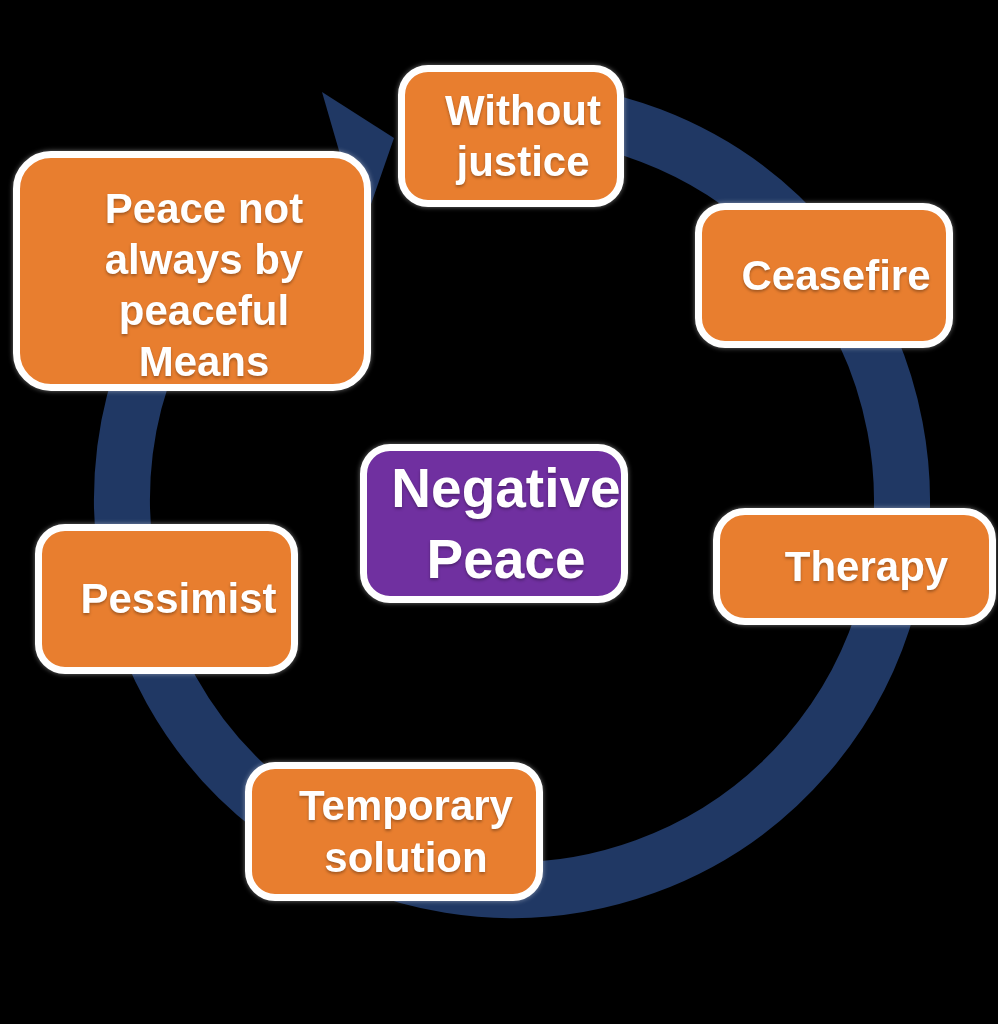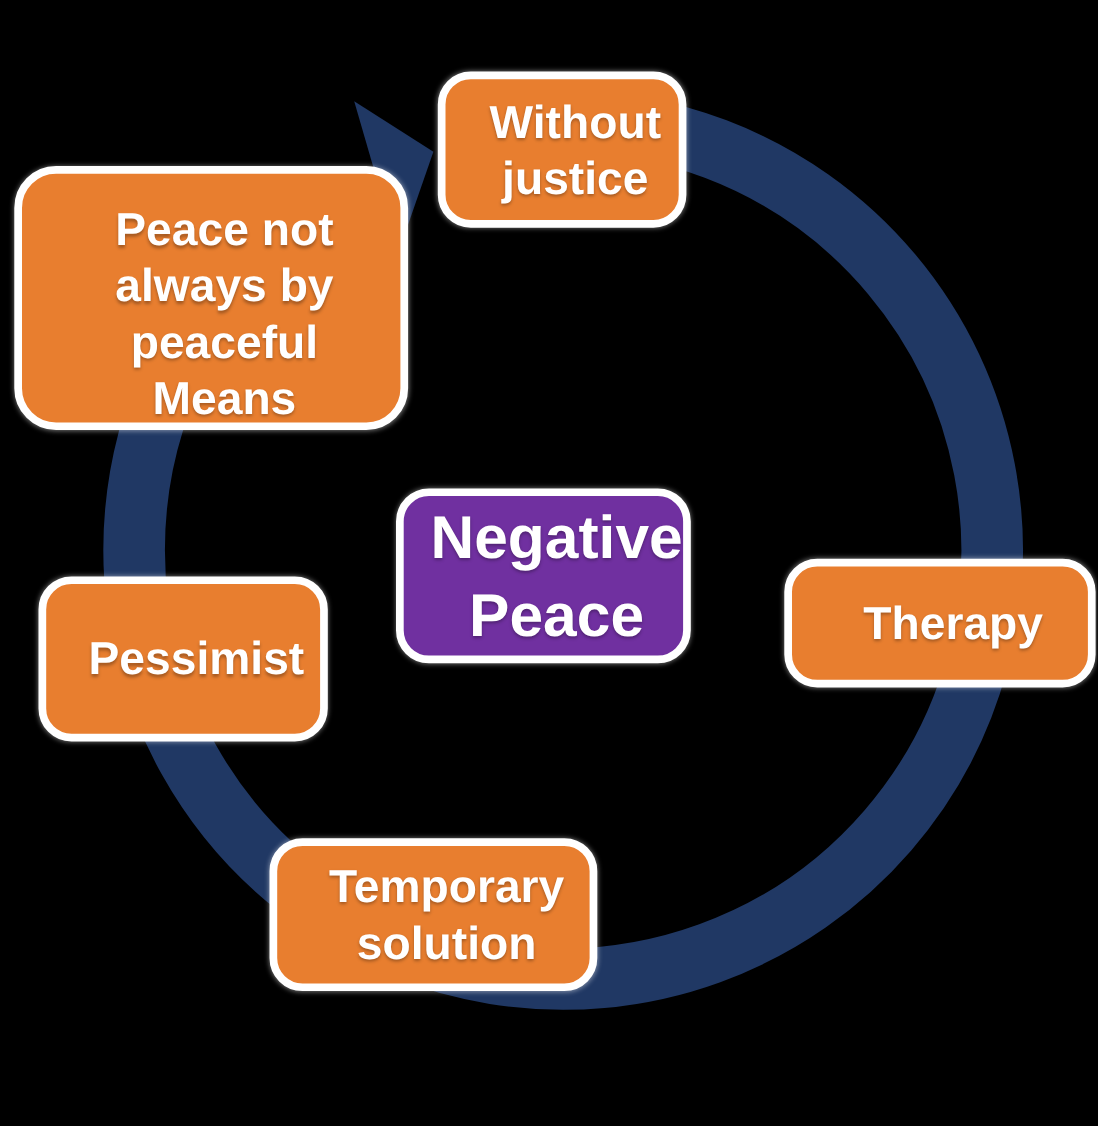--- a/index.html
+++ b/index.html
@@ -43,22 +43,25 @@
 
   <svg class="ring-svg" width="998" height="1024" viewBox="0 0 998 1024">
     <path d="M 478 111.5 A 390 390 0 1 1 288.3 180.5" fill="none" stroke="#203864" stroke-width="56" stroke-linecap="butt"></path>
     <polygon points="394,138 322,92 362,230" fill="#203864"></polygon>
   </svg>
 
   <div class="node" style="left:398px; top:65px; width:226px; height:142px;">
     <span class="label" style="max-width:185px;">Without justice</span>
   </div>
 
+  <div class="node" style="left:695px; top:203px; width:258px; height:145px;">
+    <span class="label">Ceasefire</span>
+  </div>
 
-  <div class="node" style="left:713px; top:508px; width:283px; height:117px;">
+  <div class="node" style="left:713px; top:508px; width:283px; height:117px;border-radius:32px;">
     <span class="label">Therapy</span>
   </div>
 
 
   <div class="node" style="left:245px; top:762px; width:298px; height:139px;">
     <span class="label" style="max-width:250px;">Temporary solution</span>
   </div>
 
   <div class="node" style="left:35px; top:524px; width:263px; height:150px;">
     <span class="label">Pessimist</span>

